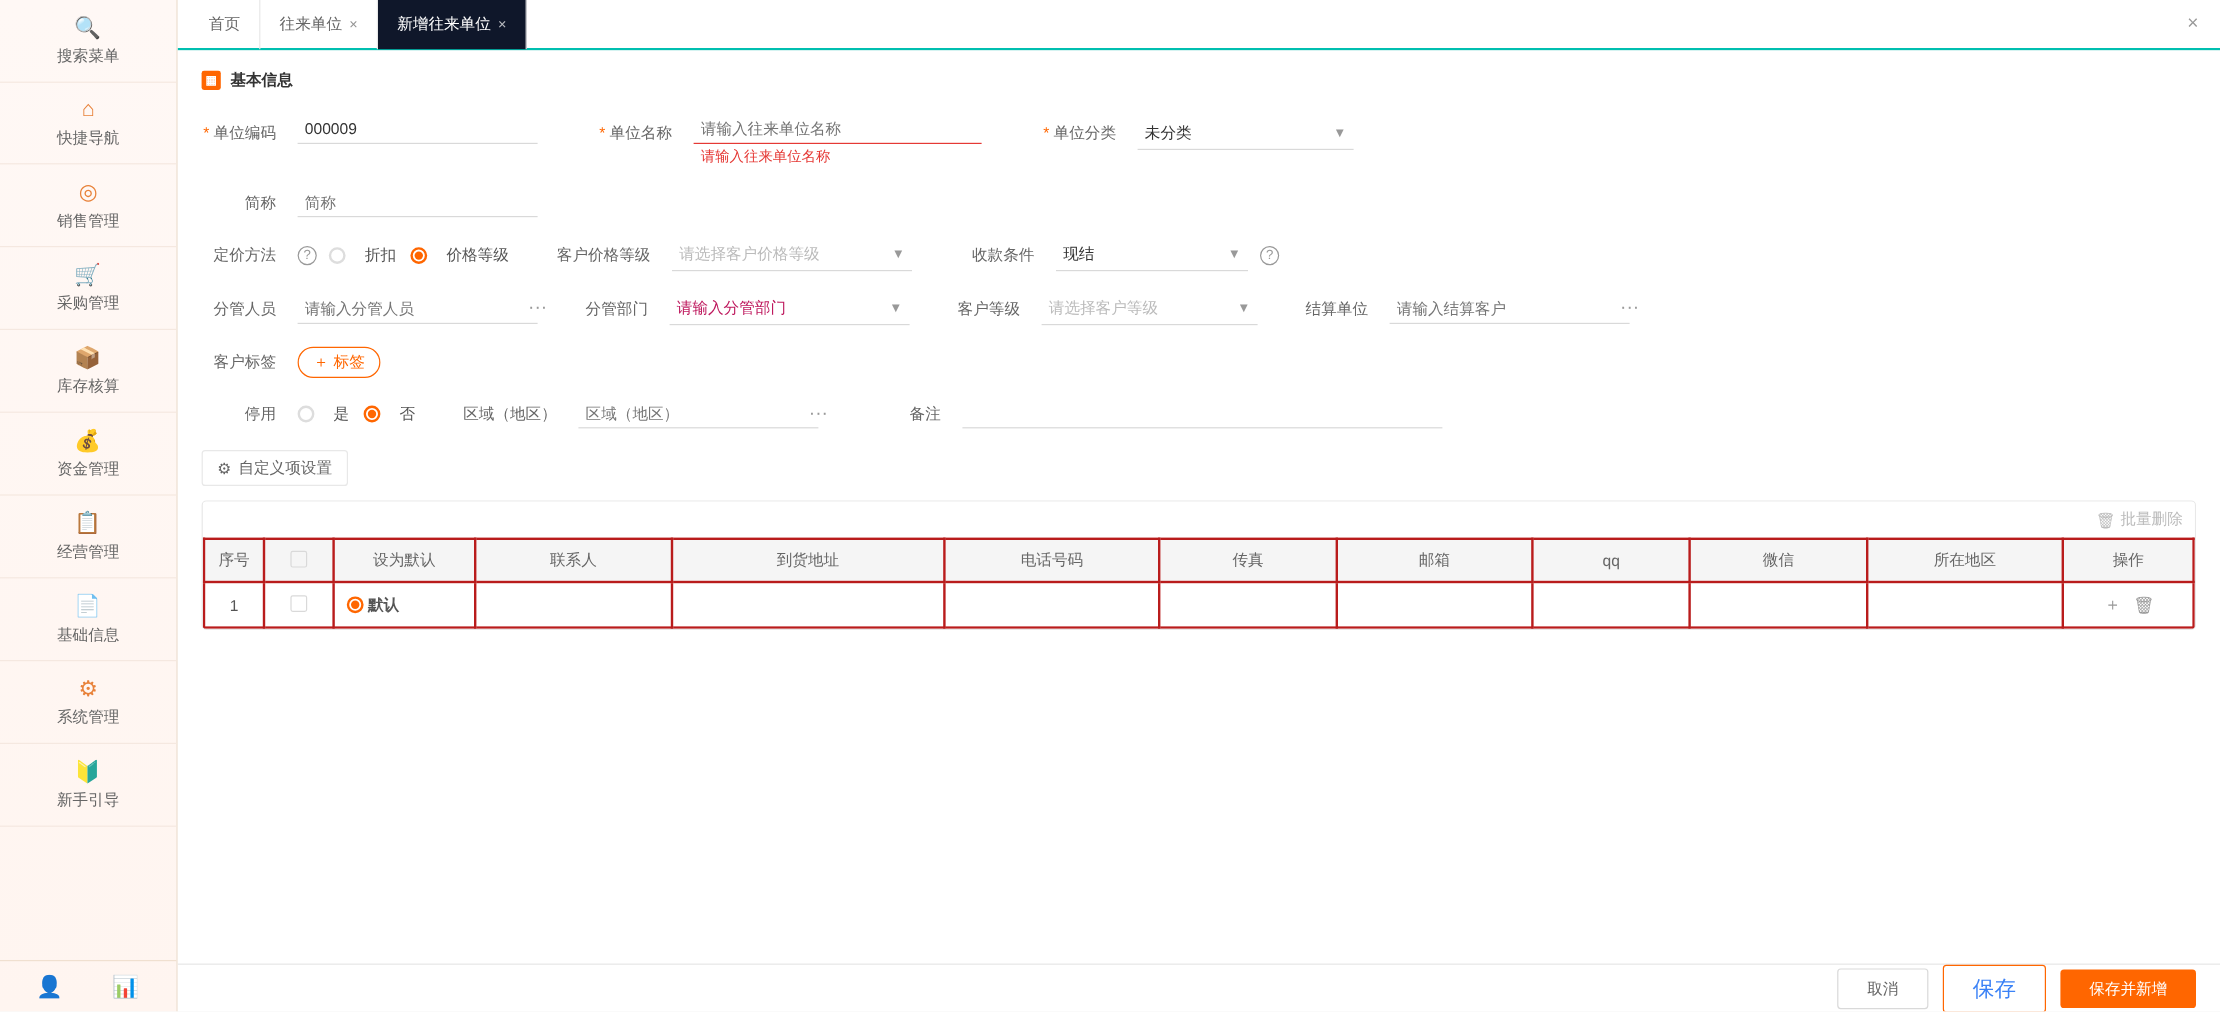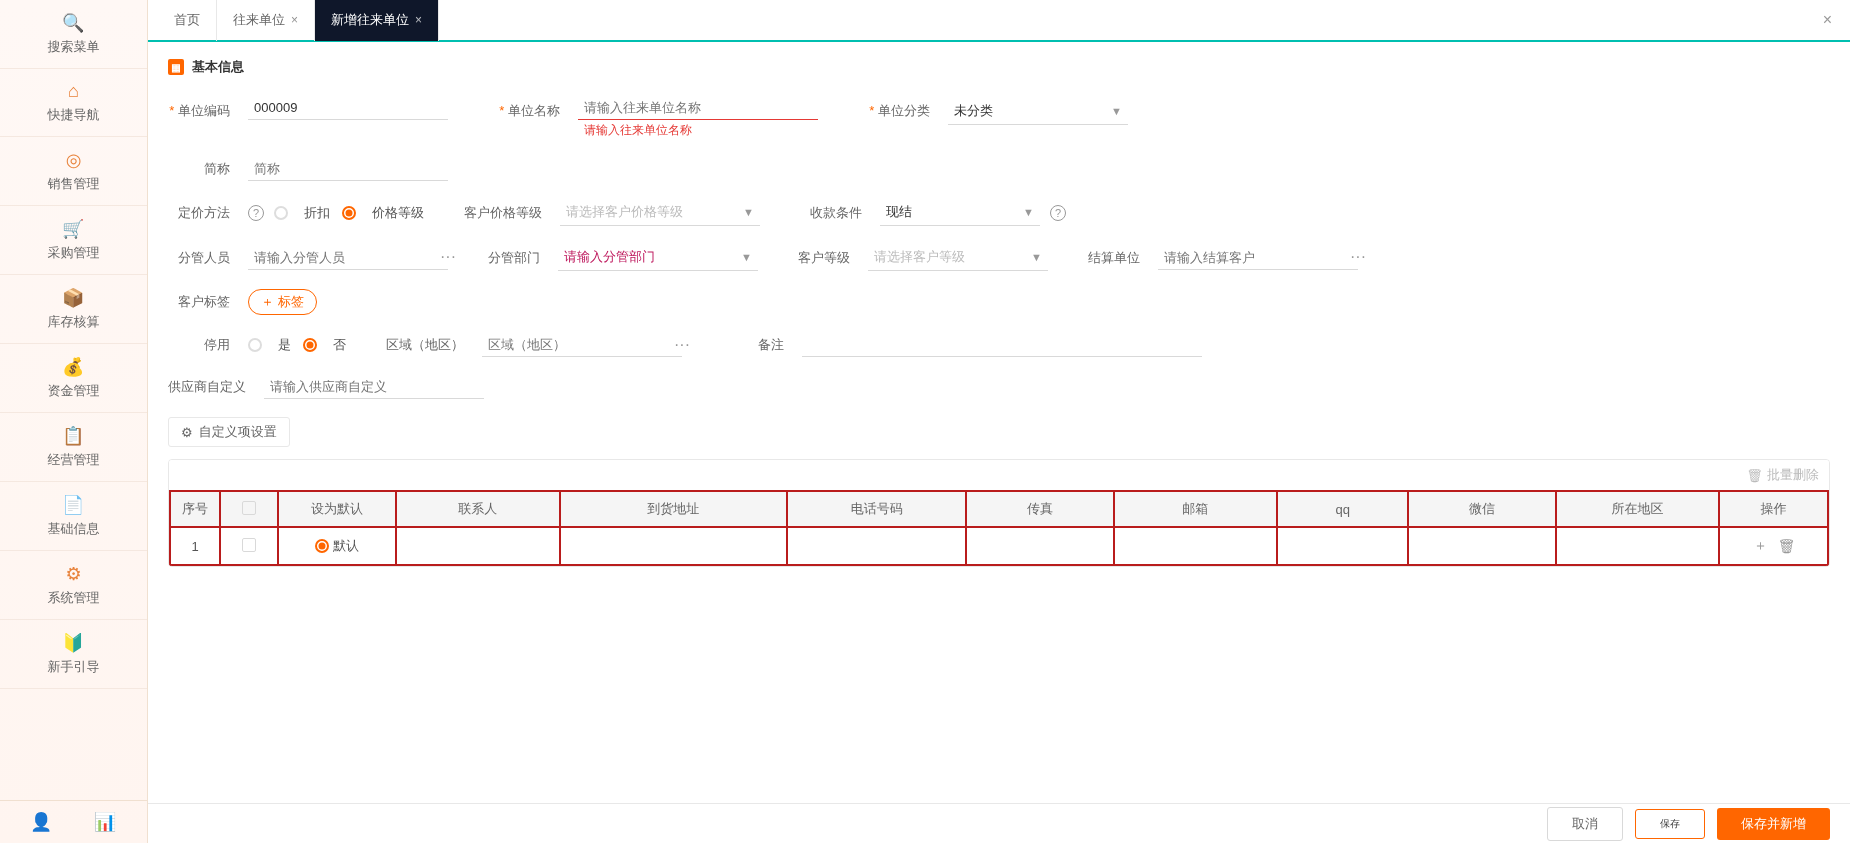--- a/index.html
+++ b/index.html
@@ -314,24 +314,24 @@
       background: #fff;
       color: #666;
       border-radius: 3px;
       cursor: pointer;
       font-size: 13px;
     }
     .btn-save {
       padding: 7px 24px;
       border: 1px solid #f60;
       background: #fff;
-      color: #404040;
+      color: #3b82f6;
       border-radius: 3px;
       cursor: pointer;
-      font-size: 10px;
+      font-size: 18px;
     }
     .btn-save-add {
       padding: 7px 24px;
       background: #f60;
       color: #fff;
       border: none;
       border-radius: 3px;
       cursor: pointer;
       font-size: 13px;
     }
@@ -537,24 +537,20 @@
       <span class="form-label" style="margin-left:30px;">区域（地区）</span>
       <div class="input-with-suffix" style="width:200px;">
         <input placeholder="区域（地区）" style="">
         <span class="more-dots">···</span>
       </div>
 
       <span class="form-label" style="margin-left:30px;">备注</span>
       <input class="form-input" style="width: 300px; flex: 1 1 0%; max-width: 400px;">
     </div>
 
-    <div class="form-row">
-      <span class="form-label">供应商自定义</span>
-      <input class="form-input" style="width: 220px;" placeholder="请输入供应商自定义">
-    </div>
 
     <button class="custom-settings-btn">
       <span>⚙</span>
       <span>自定义项设置</span>
     </button>
 
     <div class="table-wrapper">
       <div class="table-header">
         <div class="batch-delete">
           <span>🗑</span>
@@ -576,21 +572,21 @@
             <th>微信</th>
             <th>所在地区</th>
             <th>操作</th>
           </tr>
         </thead>
         <tbody>
           <tr>
             <td class="seq">1</td>
             <td><span class="check-box"></span></td>
             <td>
-              <div style="display:flex; align-items:center; gap:4px; justify-content:center;">
+              <div style="display:flex; align-items:center; gap:4px; justify-content:flex-start;font-weight:bold;">
                 <span class="radio-circle checked"></span>
                 <span>默认</span>
               </div>
             </td>
             <td><input style="border: none; outline: none; width: 80px; background: transparent;"></td>
             <td><input style="border: none; outline: none; width: 120px; background: transparent;"></td>
             <td><input style="border: none; outline: none; width: 90px; background: transparent;"></td>
             <td><input style="border: none; outline: none; width: 70px; background: transparent;"></td>
             <td><input style="border: none; outline: none; width: 80px; background: transparent;"></td>
             <td><input style="border: none; outline: none; width: 60px; background: transparent;"></td>

